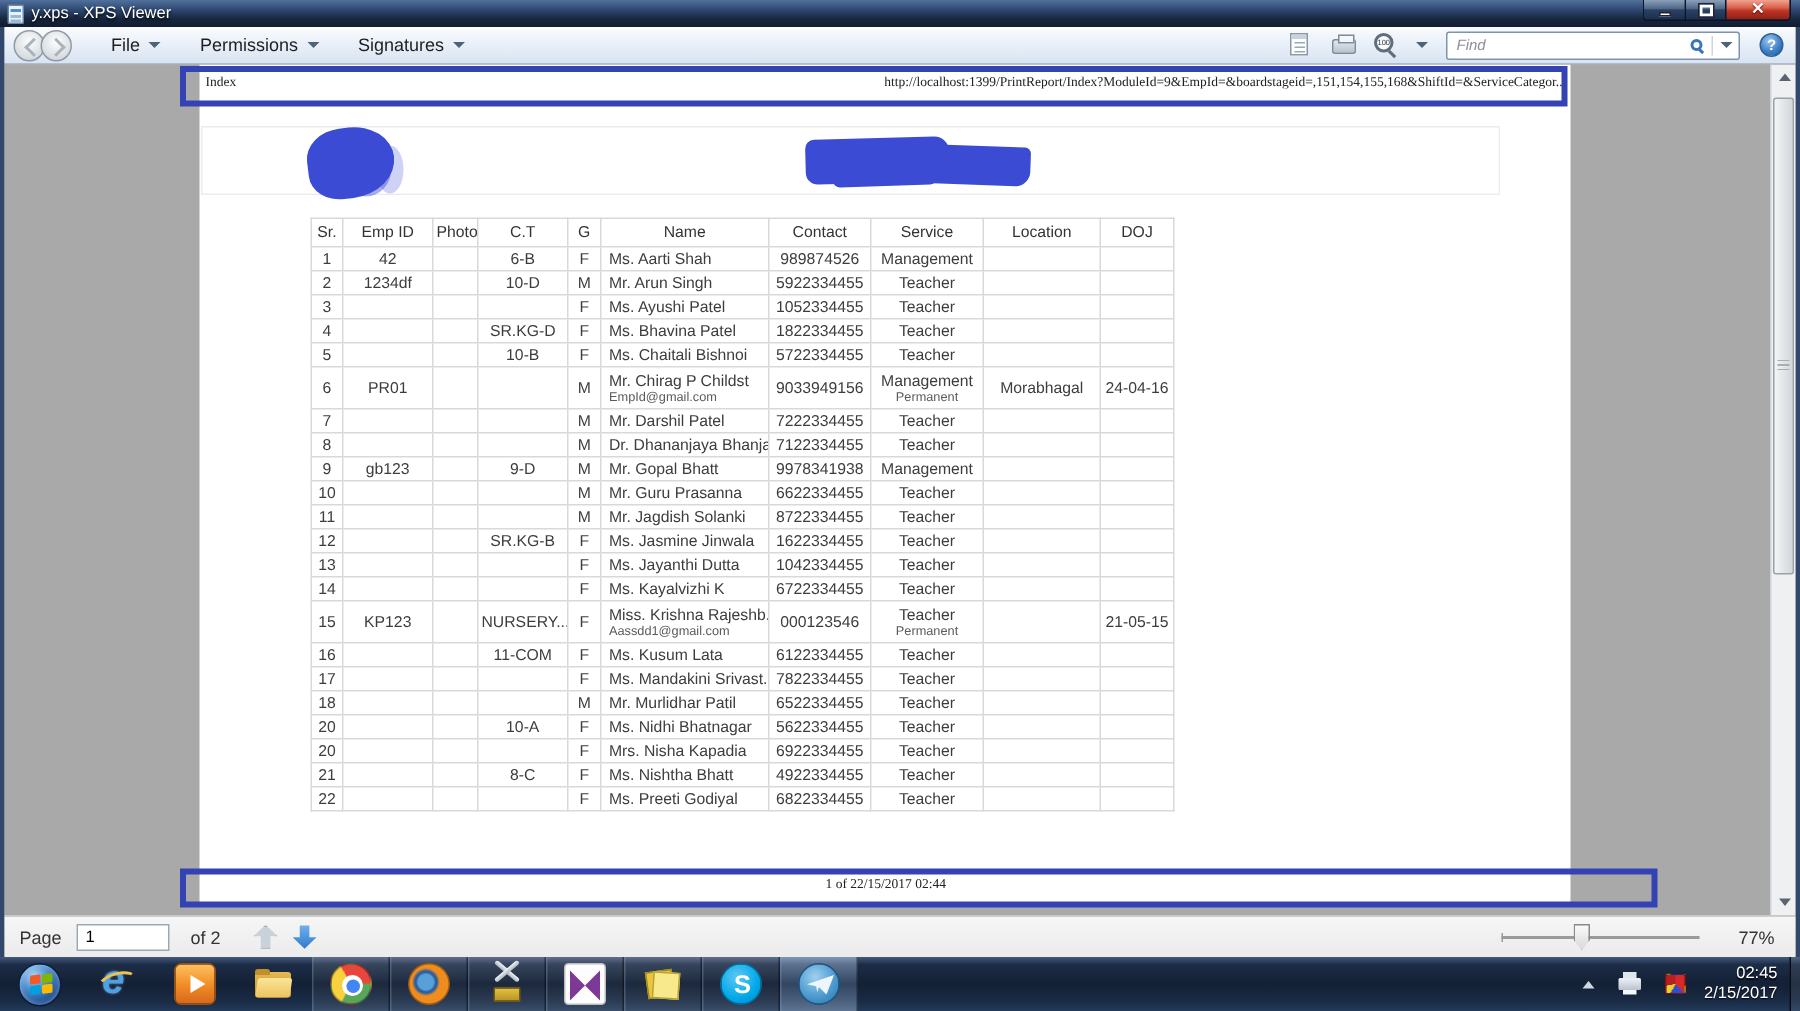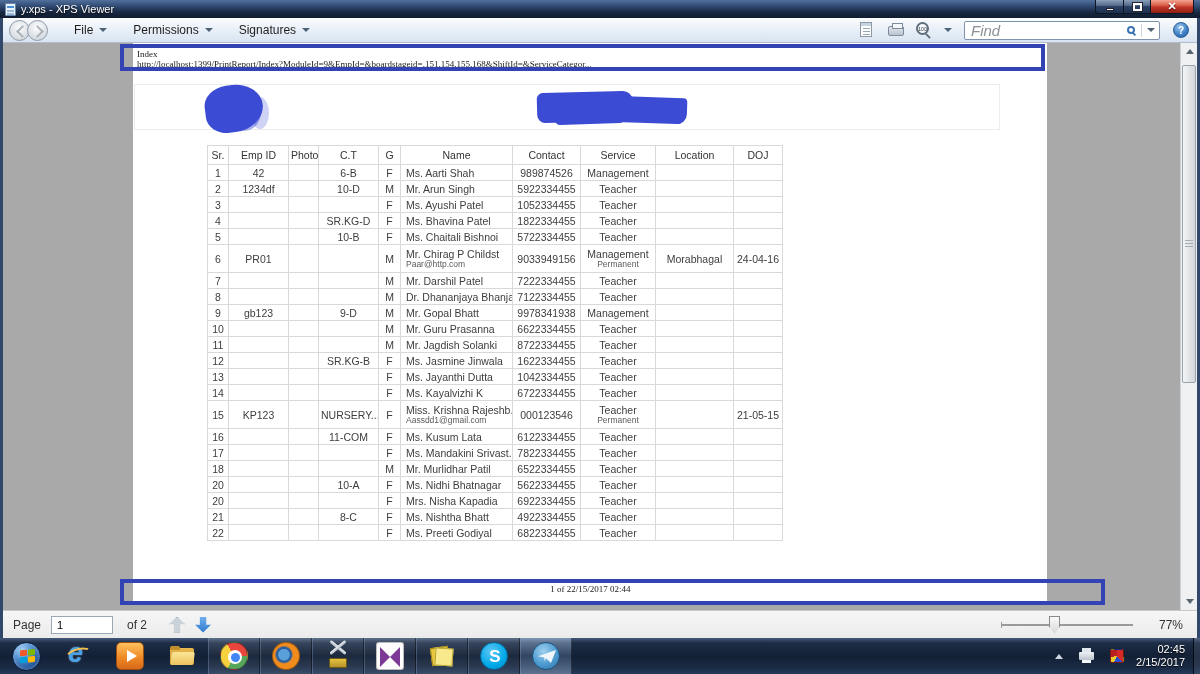--- a/index.html
+++ b/index.html
@@ -42,34 +42,34 @@
   .caret { width:0; height:0; border-left:4px solid transparent; border-right:4px solid transparent; border-top:4px solid #4f6377; }
   .mb-spacer { flex:1; }
   .tbico { position:relative; width:18px; height:16px; margin-right:10px; }
   .ico-doc { width:12px; height:15px; background:#fff; border:1px solid #8a97a5; box-shadow:inset 0 3px 0 #c7d3e0; }
   .ico-doc::after { content:""; position:absolute; left:3px; top:6px; width:7px; height:1px; background:#9aa7b5; box-shadow:0 3px 0 #9aa7b5, 0 6px 0 #9aa7b5; }
   .ico-print { width:16px; height:10px; margin-top:4px; background:linear-gradient(#e3e8ee,#b9c2cc); border:1px solid #7d8a99; border-radius:2px; position:relative; }
   .ico-print::before { content:""; position:absolute; left:3px; top:-4px; width:9px; height:4px; background:#f4f7fa; border:1px solid #7d8a99; }
   .ico-zoom { width:13px; height:13px; border:2px solid #5f6d7c; border-radius:50%; position:relative; font-size:5px; color:#333; text-align:center; line-height:10px; background:#f5fbff; }
   .ico-zoom::after { content:""; position:absolute; right:-4px; bottom:-4px; width:6px; height:2px; background:#5f6d7c; transform:rotate(45deg); }
   .findbox { display:flex; align-items:center; width:196px; height:19px; background:#fff; border:1px solid #7f93ad; border-radius:2px; padding:0 4px 0 6px; }
-  .findbox input { flex:1; border:none; outline:none; font-size:15px; color:#444; font-family:"Liberation Sans",sans-serif; min-width:0; }
+  .findbox input { flex:1; border:none; outline:none; font-size:10px; color:#444; font-family:"Liberation Sans",sans-serif; min-width:0; }
   .findbox input::placeholder { color:#8a8f96; font-style:italic; }
   .ico-mag { width:8px; height:8px; border:2px solid #3c74b8; border-radius:50%; position:relative; margin-right:6px; }
   .ico-mag::after { content:""; position:absolute; right:-3px; bottom:-3px; width:4px; height:2px; background:#3c74b8; transform:rotate(45deg); }
   .find-sep { width:1px; height:13px; background:#cdd6e0; margin-right:5px; }
   .helpbtn { width:16px; height:16px; border-radius:50%; margin-left:13px;
     background:radial-gradient(circle at 40% 30%,#9cc7ef,#3a7cc4 60%,#1f5ba0); border:1px solid #2d5f94;
     color:#fff; font-size:10px; font-weight:bold; text-align:center; line-height:15px; }
 
   
   .viewport { position:relative; height:567px; background:#a9a9a9; overflow:hidden; }
   .page { position:absolute; left:130px; top:0; width:914px; height:560px; background:#fff; }
   .doc-header { position:absolute; left:4px; right:3px; top:6px; display:flex; justify-content:space-between;
-    font-family:"Liberation Serif",serif; font-size:9px; color:#222; white-space:nowrap;flex-direction:column; }
+    font-family:"Liberation Serif",serif; font-size:9px; color:#222; white-space:nowrap; }
   .doc-url { overflow:hidden; text-overflow:clip; max-width:470px; }
   .letterhead { position:absolute; left:1px; top:41px; width:866px; height:46px; border:1px solid #ececec; }
   .redact { background:var(--redact); position:absolute; }
   .logo-blob { left:70px; top:0px; width:58px; height:47px; border-radius:46% 54% 58% 42%; transform:rotate(-7deg); }
   .logo-blob2 { left:92px; top:8px; width:34px; height:38px; border-radius:50%; opacity:.45; }
   .logo-echo { left:116px; top:12px; width:18px; height:32px; border-radius:50%; opacity:.25; }
   .scrib1 { left:402px; top:7px; width:96px; height:30px; border-radius:6px 10px 4px 8px; transform:rotate(-1.5deg); }
   .scrib2 { left:468px; top:12px; width:84px; height:26px; border-radius:8px 4px 10px 6px; transform:rotate(2deg); }
   .scrib3 { left:420px; top:26px; width:70px; height:13px; border-radius:5px; transform:rotate(-2deg); }
 
@@ -369,21 +369,21 @@
                   <td></td>
                 </tr>
                 <tr class="tall">
                   <td>6</td>
                   <td>PR01</td>
                   <td></td>
                   <td></td>
                   <td>M</td>
                   <td>
                     <div>Mr. Chirag P Childst</div>
-                    <div class="sub">Paar@http.com</div>
+                    <div class="sub">EmpId@gmail.com</div>
                   </td>
                   <td>9033949156</td>
                   <td>
                     <div>Management</div>
                     <div class="sub">Permanent</div>
                   </td>
                   <td>Morabhagal</td>
                   <td>24-04-16</td>
                 </tr>
                 <tr>

